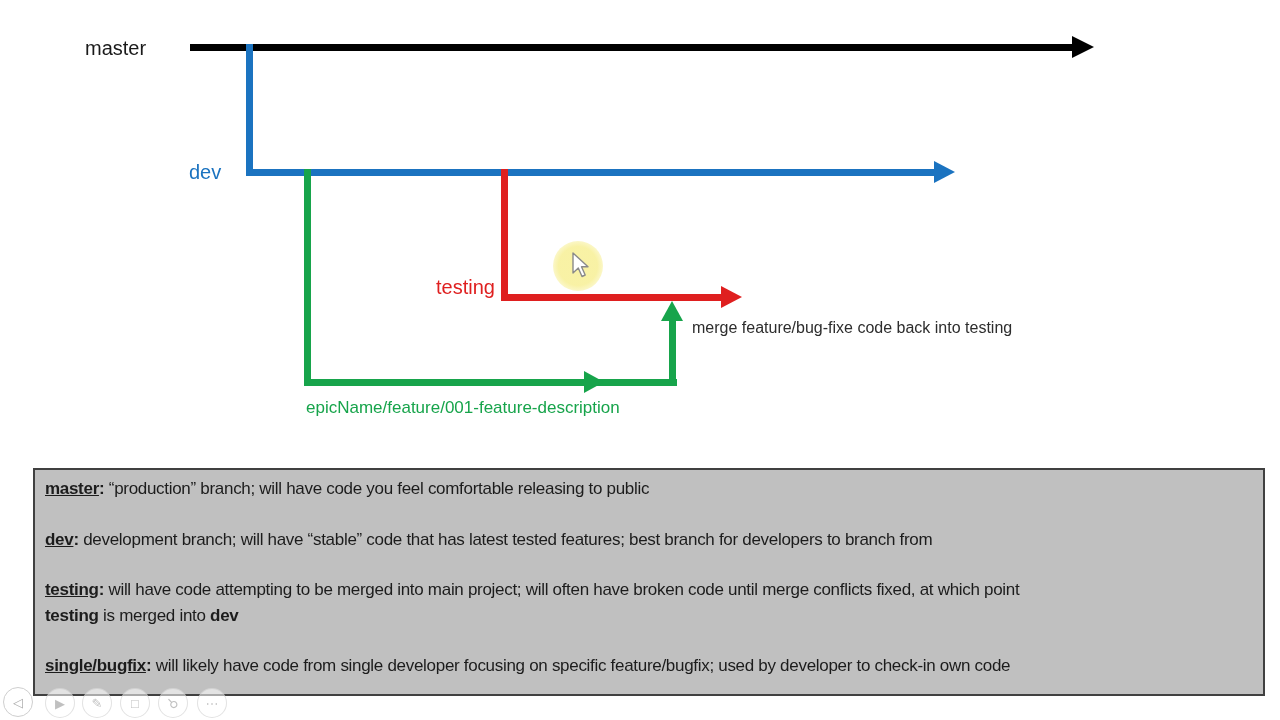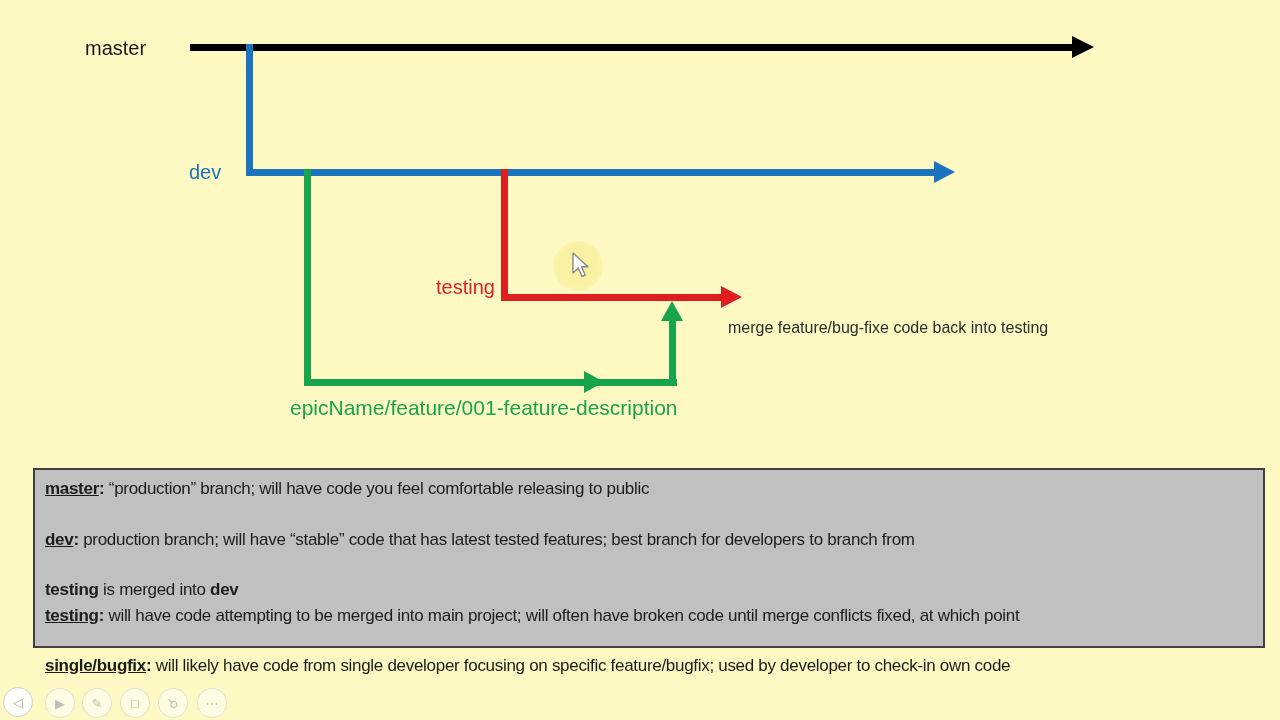--- a/index.html
+++ b/index.html
@@ -1,17 +1,17 @@
 <!DOCTYPE html>
 <html style="--c-master: #000000; --c-dev: #1b73c0; --c-testing: #df1f1f; --c-feature: #17a44b; --c-boxbg: #c0c0c0; --c-boxborder: #404040; --c-highlight: #f8f1a0;"><head>
 <meta charset="utf-8">
 <style>
   html,body{margin:0;padding:0;background:#888;}
   #canvas{
-    position:relative;width:1280px;height:720px;background:#fef9c3;
+    position:relative;width:1280px;height:720px;background:#ffffff;
     font-family:"Liberation Sans", sans-serif;overflow:hidden;
   }
   
   .hline,.vline{position:absolute;}
   .hline{height:7px;}
   .vline{width:7px;}
   .c-master{background:var(--c-master);}
   .c-dev{background:var(--c-dev);}
   .c-testing{background:var(--c-testing);}
   .c-feature{background:var(--c-feature);}
@@ -19,29 +19,29 @@
   .arrow-right.c-master{background:none;border-left:22px solid var(--c-master);}
   .arrow-right.c-dev{background:none;border-left:21px solid var(--c-dev);}
   .arrow-right.c-testing{background:none;border-left:21px solid var(--c-testing);}
   .arrow-right.c-feature{background:none;border-left:20px solid var(--c-feature);}
   .arrow-up{position:absolute;width:0;height:0;border-left:11px solid transparent;border-right:11px solid transparent;border-bottom:20px solid var(--c-feature);}
   
   .branch-label{position:absolute;font-size:20px;line-height:26px;white-space:nowrap;}
   #master-label{left:85px;top:35px;color:#1a1a1a;}
   #dev-label{left:189px;top:159px;color:var(--c-dev);}
   #testing-label{left:425px;top:274px;width:70px;text-align:right;color:var(--c-testing);}
-  #feature-labels{position:absolute;left:290px;top:393px;color:var(--c-feature);font-size:21px;line-height:29px;white-space:nowrap;}
-  #merge-note{position:absolute;left:728px;top:316px;color:#2d2d2d;font-size:16px;line-height:23px;white-space:nowrap;}
+  #feature-labels{position:absolute;left:306px;top:393px;color:var(--c-feature);font-size:17px;line-height:29px;white-space:nowrap;}
+  #merge-note{position:absolute;left:692px;top:316px;color:#2d2d2d;font-size:16px;line-height:23px;white-space:nowrap;}
   
   #cursor-highlight{position:absolute;left:553px;top:241px;width:50px;height:50px;border-radius:50%;
     background:radial-gradient(circle, rgba(248,241,160,0.95) 55%, rgba(248,241,160,0.55) 72%, rgba(248,241,160,0) 85%);}
   #mouse-cursor{position:absolute;left:567px;top:251px;}
   
   #legend-box{
-    position:absolute;left:33px;top:468px;width:1232px;height:180px;box-sizing:border-box;
+    position:absolute;left:33px;top:468px;width:1232px;height:228px;box-sizing:border-box;
     background:var(--c-boxbg);border:2px solid var(--c-boxborder);
     padding:6px 10px 0 10px;color:#1c1c1c;
     font-size:17px;letter-spacing:-0.3px;line-height:25.5px;
   }
   #legend-box .para{margin:0 0 25px 0;}
   #legend-box .line{white-space:nowrap;}
   #legend-box .b{font-weight:bold;}
   #legend-box .u{text-decoration:underline;}
   
   .pc-btn{position:absolute;width:30px;height:30px;border-radius:50%;box-sizing:border-box;
@@ -87,25 +87,25 @@
   <svg id="mouse-cursor" width="26" height="28" viewBox="0 0 26 28">
     <polygon points="6,2 6,22 11.3,17 15,25.5 18.2,24 14.5,15.8 21,15.8" fill="#ffffff" stroke="#8a8a8a" stroke-width="1.4" stroke-linejoin="round"></polygon>
   </svg>
 
   <div id="legend-box">
     <div>
         <div class="para">
           <div class="line"><span class="b u">master</span><span class="b">:</span><span> “production” branch; will have code you feel comfortable releasing to public</span></div>
         </div>
         <div class="para">
-          <div class="line"><span class="b u">dev</span><span class="b">:</span><span> production branch; will have “stable” code that has latest tested features; best branch for developers to branch from</span></div>
+          <div class="line"><span class="b u">dev</span><span class="b">:</span><span> development branch; will have “stable” code that has latest tested features; best branch for developers to branch from</span></div>
         </div>
         <div class="para">
+          <div class="line"><span class="b u">testing</span><span class="b">:</span><span> will have code attempting to be merged into main project; will often have broken code until merge conflicts fixed, at which point</span></div>
           <div class="line"><span class="b">testing</span><span> is merged into </span><span class="b">dev</span></div>
-          <div class="line"><span class="b u">testing</span><span class="b">:</span><span> will have code attempting to be merged into main project; will often have broken code until merge conflicts fixed, at which point</span></div>
         </div>
         <div class="para">
           <div class="line"><span class="b u">single/bugfix</span><span class="b">:</span><span> will likely have code from single developer focusing on specific feature/bugfix; used by developer to check-in own code</span></div>
         </div>
       </div>
   </div>
 
   <div id="player-controls">
       <div class="pc-btn pc-solid" style="left: 3px; top: 687px;">
         <span>◁</span>

